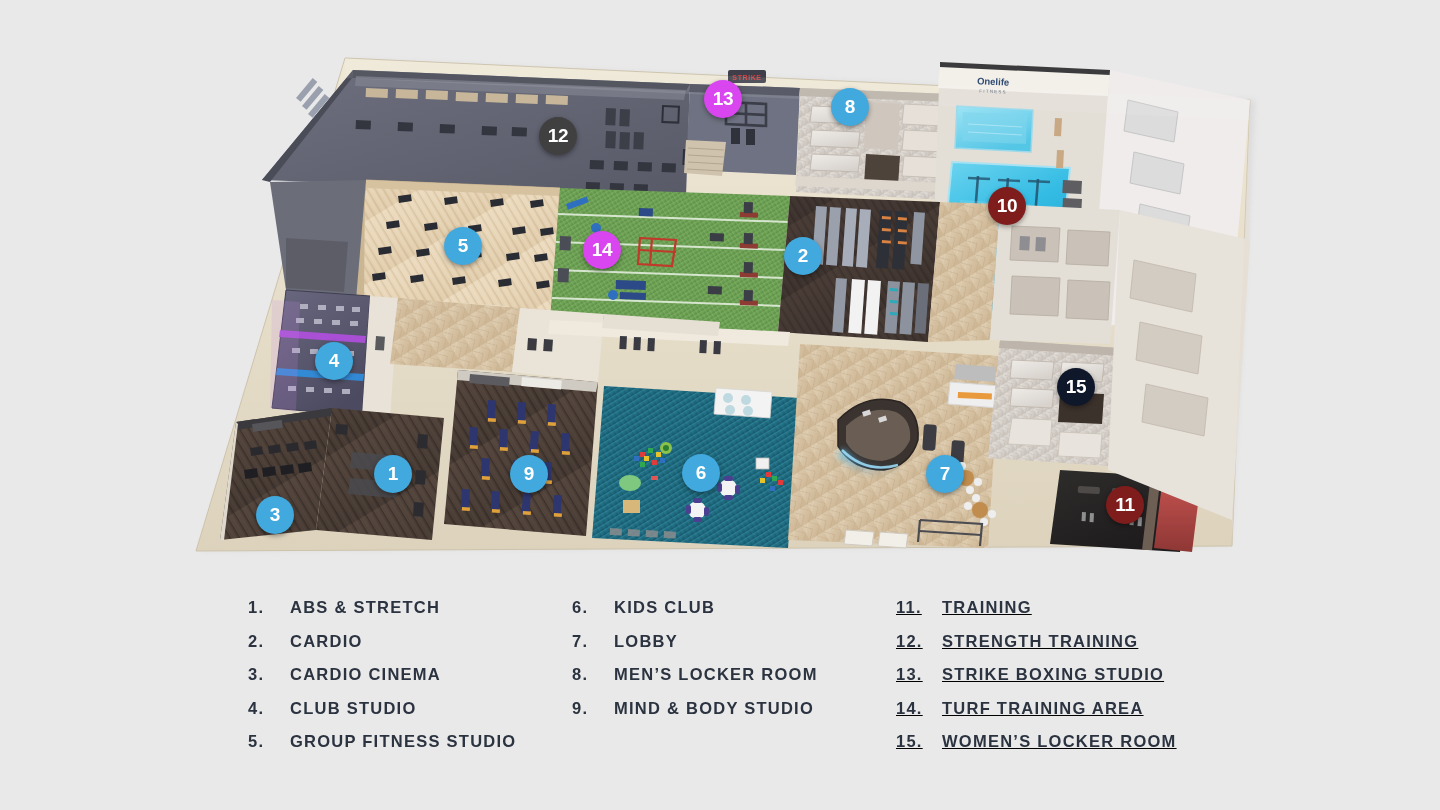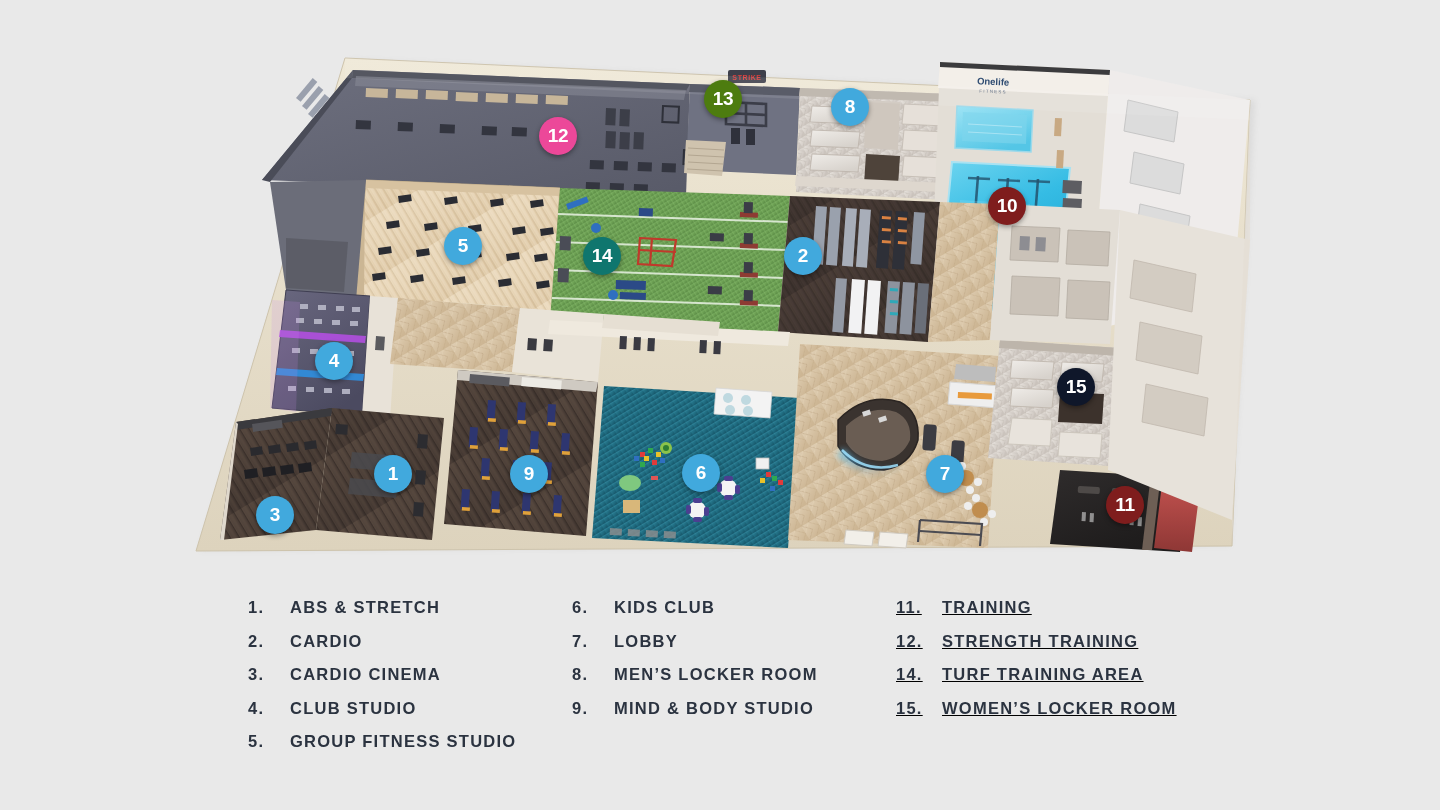--- a/index.html
+++ b/index.html
@@ -871,26 +871,26 @@
       <g>
         <polygon points="1232,520 1250,240 1250,100 1232,546" fill="#e4ded4" opacity="0.6"></polygon>
       </g>
 
       <polygon points="345,58 1250,100 1250,120 345,78" fill="#ffffff" opacity="0.10"></polygon>
     </svg>
   </div>
 
   <div id="markers">
 
-  <div class="marker" style="left: 704px; top: 80px; background: #4d7c0f;">13</div>
+  <div class="marker" style="left: 704px; top: 80px; background: #d946ef;">13</div>
       <div class="marker" style="left: 831px; top: 88px; background: rgb(65, 169, 221);">8</div>
-      <div class="marker" style="left: 539px; top: 117px; background: #ec4899;">12</div>
+      <div class="marker" style="left: 539px; top: 117px; background: #404040;">12</div>
       <div class="marker" style="left: 988px; top: 187px; background: #7f1d1d;">10</div>
       <div class="marker" style="left: 444px; top: 227px; background: rgb(65, 169, 221);">5</div>
-      <div class="marker" style="left: 583px; top: 237px; background: #0f766e;">14</div>
+      <div class="marker" style="left: 583px; top: 231px; background: #d946ef;">14</div>
       <div class="marker" style="left: 784px; top: 237px; background: rgb(65, 169, 221);">2</div>
       <div class="marker" style="left: 315px; top: 342px; background: rgb(65, 169, 221);">4</div>
       <div class="marker" style="left: 1057px; top: 368px; background: #0f172a;">15</div>
       <div class="marker" style="left: 374px; top: 455px; background: rgb(65, 169, 221);">1</div>
       <div class="marker" style="left: 510px; top: 455px; background: rgb(65, 169, 221);">9</div>
       <div class="marker" style="left: 682px; top: 454px; background: rgb(65, 169, 221);">6</div>
       <div class="marker" style="left: 926px; top: 455px; background: rgb(65, 169, 221);">7</div>
       <div class="marker" style="left: 256px; top: 496px; background: rgb(65, 169, 221);">3</div>
       <div class="marker" style="left: 1106px; top: 486px; background: #7f1d1d;">11</div>
     </div>
@@ -939,20 +939,24 @@
     <div class="legend-col c3">
         <div class="legend-row">
           <span class="legend-num">11.</span>
           <span class="legend-label">TRAINING</span>
         </div>
         <div class="legend-row">
           <span class="legend-num">12.</span>
           <span class="legend-label">STRENGTH TRAINING</span>
         </div>
         <div class="legend-row">
+          <span class="legend-num">13.</span>
+          <span class="legend-label">STRIKE BOXING STUDIO</span>
+        </div>
+        <div class="legend-row">
           <span class="legend-num">14.</span>
           <span class="legend-label">TURF TRAINING AREA</span>
         </div>
         <div class="legend-row">
           <span class="legend-num">15.</span>
           <span class="legend-label">WOMEN’S LOCKER ROOM</span>
         </div>
       </div>
   </div>
 

